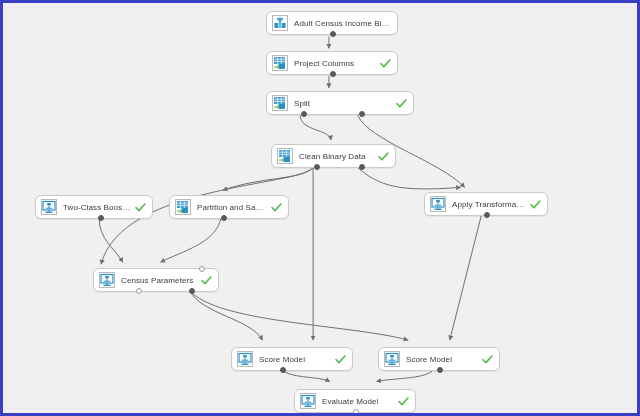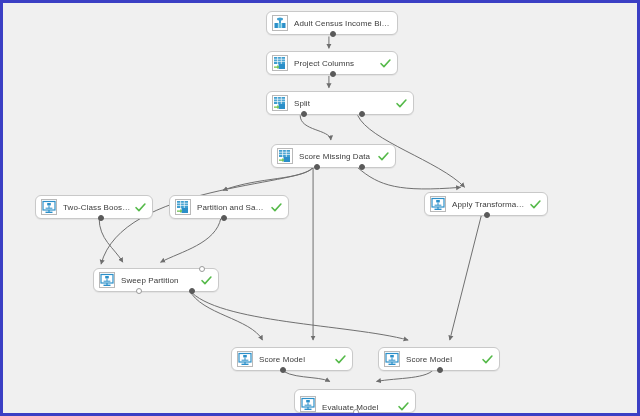--- a/index.html
+++ b/index.html
@@ -170,21 +170,21 @@
             <rect x="2" y="2" width="11" height="7" fill="#3f9fd0"></rect>
             <g stroke="#fff" stroke-width="0.7">
               <line x1="2" y1="4.2" x2="13" y2="4.2"></line>
               <line x1="2" y1="6.4" x2="13" y2="6.4"></line>
               <line x1="5.6" y1="2" x2="5.6" y2="9"></line>
               <line x1="9.3" y1="2" x2="9.3" y2="9"></line>
             </g>
             <rect x="6.5" y="9" width="6.5" height="5" fill="#2b8fc9"></rect>
             <path d="M2 11.5 h3.3 v-1.4 l2 2 -2 2 v-1.4 H2 z" fill="#6cc24a"></path>
           </svg>
-          <span class="node-label">Score Missing Data</span>
+          <span class="node-label">Clean Binary Data</span>
           <span style="display: flex;">
             <svg class="node-check" viewBox="0 0 12 12">
               <path d="M1.2 6.2 L4.3 9.4 L10.8 2.2" fill="none" stroke="#54b948" stroke-width="1.7" stroke-linecap="round" stroke-linejoin="round"></path>
             </svg>
           </span>
           <span class="port filled" style="left: 42px; bottom: -3px;"></span>
           <span class="port filled" style="left: 87px; bottom: -3px;"></span>
         </div>
         <div class="node" style="left: 32px; top: 192px; width: 118px;">
           <svg class="node-icon" viewBox="0 0 16 16">
@@ -246,21 +246,21 @@
         <div class="node" style="left: 90px; top: 265px; width: 126px;">
           <svg class="node-icon" viewBox="0 0 16 16">
             <rect x="0.5" y="0.5" width="15" height="15" fill="#fff" stroke="#b9b9b9"></rect>
             <rect x="2" y="2.5" width="12" height="8.5" fill="none" stroke="#2b8fc9" stroke-width="1.2"></rect>
             <rect x="6.2" y="4" width="3.6" height="2.4" fill="#2b8fc9"></rect>
             <line x1="8" y1="6.4" x2="8" y2="9.2" stroke="#2b8fc9" stroke-width="1"></line>
             <line x1="4.6" y1="9.2" x2="11.4" y2="9.2" stroke="#2b8fc9" stroke-width="1"></line>
             <line x1="8" y1="11" x2="8" y2="13" stroke="#2b8fc9" stroke-width="1.2"></line>
             <line x1="4.5" y1="13.3" x2="11.5" y2="13.3" stroke="#2b8fc9" stroke-width="1.4"></line>
           </svg>
-          <span class="node-label">Sweep Partition</span>
+          <span class="node-label">Census Parameters</span>
           <span style="display: flex;">
             <svg class="node-check" viewBox="0 0 12 12">
               <path d="M1.2 6.2 L4.3 9.4 L10.8 2.2" fill="none" stroke="#54b948" stroke-width="1.7" stroke-linecap="round" stroke-linejoin="round"></path>
             </svg>
           </span>
           <span class="port hollow" style="left: 105.36px; top: -3px;"></span>
           <span class="port hollow" style="left: 42.36px; bottom: -3px;"></span>
           <span class="port filled" style="left: 95.28px; bottom: -3px;"></span>
         </div>
         <div class="node" style="left: 228px; top: 344px; width: 122px;">
@@ -292,21 +292,21 @@
             <line x1="4.5" y1="13.3" x2="11.5" y2="13.3" stroke="#2b8fc9" stroke-width="1.4"></line>
           </svg>
           <span class="node-label">Score Model</span>
           <span style="display: flex;">
             <svg class="node-check" viewBox="0 0 12 12">
               <path d="M1.2 6.2 L4.3 9.4 L10.8 2.2" fill="none" stroke="#54b948" stroke-width="1.7" stroke-linecap="round" stroke-linejoin="round"></path>
             </svg>
           </span>
           <span class="port filled" style="left: 58px; bottom: -3px;"></span>
         </div>
-        <div class="node" style="left: 291px; top: 386px; width: 122px; align-items: flex-end;">
+        <div class="node" style="left: 291px; top: 386px; width: 122px;">
           <svg class="node-icon" viewBox="0 0 16 16">
             <rect x="0.5" y="0.5" width="15" height="15" fill="#fff" stroke="#b9b9b9"></rect>
             <rect x="2" y="2.5" width="12" height="8.5" fill="none" stroke="#2b8fc9" stroke-width="1.2"></rect>
             <rect x="6.2" y="4" width="3.6" height="2.4" fill="#2b8fc9"></rect>
             <line x1="8" y1="6.4" x2="8" y2="9.2" stroke="#2b8fc9" stroke-width="1"></line>
             <line x1="4.6" y1="9.2" x2="11.4" y2="9.2" stroke="#2b8fc9" stroke-width="1"></line>
             <line x1="8" y1="11" x2="8" y2="13" stroke="#2b8fc9" stroke-width="1.2"></line>
             <line x1="4.5" y1="13.3" x2="11.5" y2="13.3" stroke="#2b8fc9" stroke-width="1.4"></line>
           </svg>
           <span class="node-label">Evaluate Model</span>

